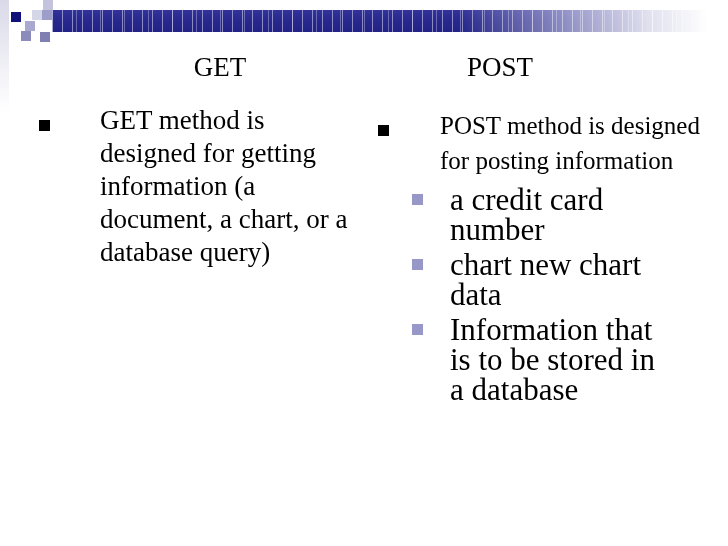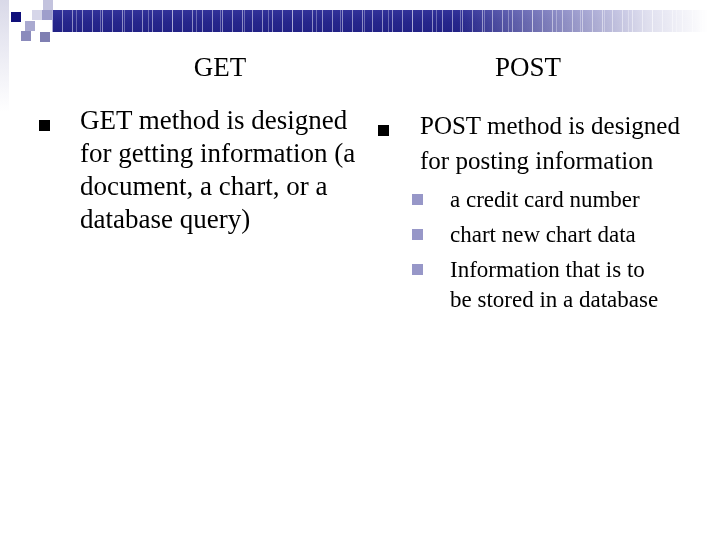--- a/index.html
+++ b/index.html
@@ -47,24 +47,24 @@
   
   .col-header {
     position: absolute;
     top: 52px;
     width: 280px;
     font-size: 27px;
     text-align: center;
     color: #000000;
   }
   .header-get  { left: 80px; }
-  .header-post { left: 388px; }
+  .header-post { left: 360px; }
 
   
-  .bullet-row { display: flex; align-items: flex-start; }
+  .bullet-row { display: flex; align-items: flex-start; gap: 20px; }
   .marker {
     flex: none;
     width: 11px; height: 11px;
     background: #000000;
   }
   .left-column {
     position: absolute;
     left: 39px; top: 104px;
     width: 320px;
   }
@@ -93,21 +93,21 @@
   .sub-row { display: flex; align-items: flex-start; margin-bottom: 5px; }
   .sub-marker {
     flex: none;
     width: 11px; height: 11px;
     background: #9797c8;
     margin-top: 9px;
   }
   .sub-text {
     margin-left: 27px;
     width: 212px;
-    font-size: 23px;
+    font-size: 31px;
     line-height: 30px;
   }
 </style>
 </head>
 <body>
 
 <div class="slide">
 
   <div class="left-strip"></div>
   <div class="deco-square sq-a"></div>

